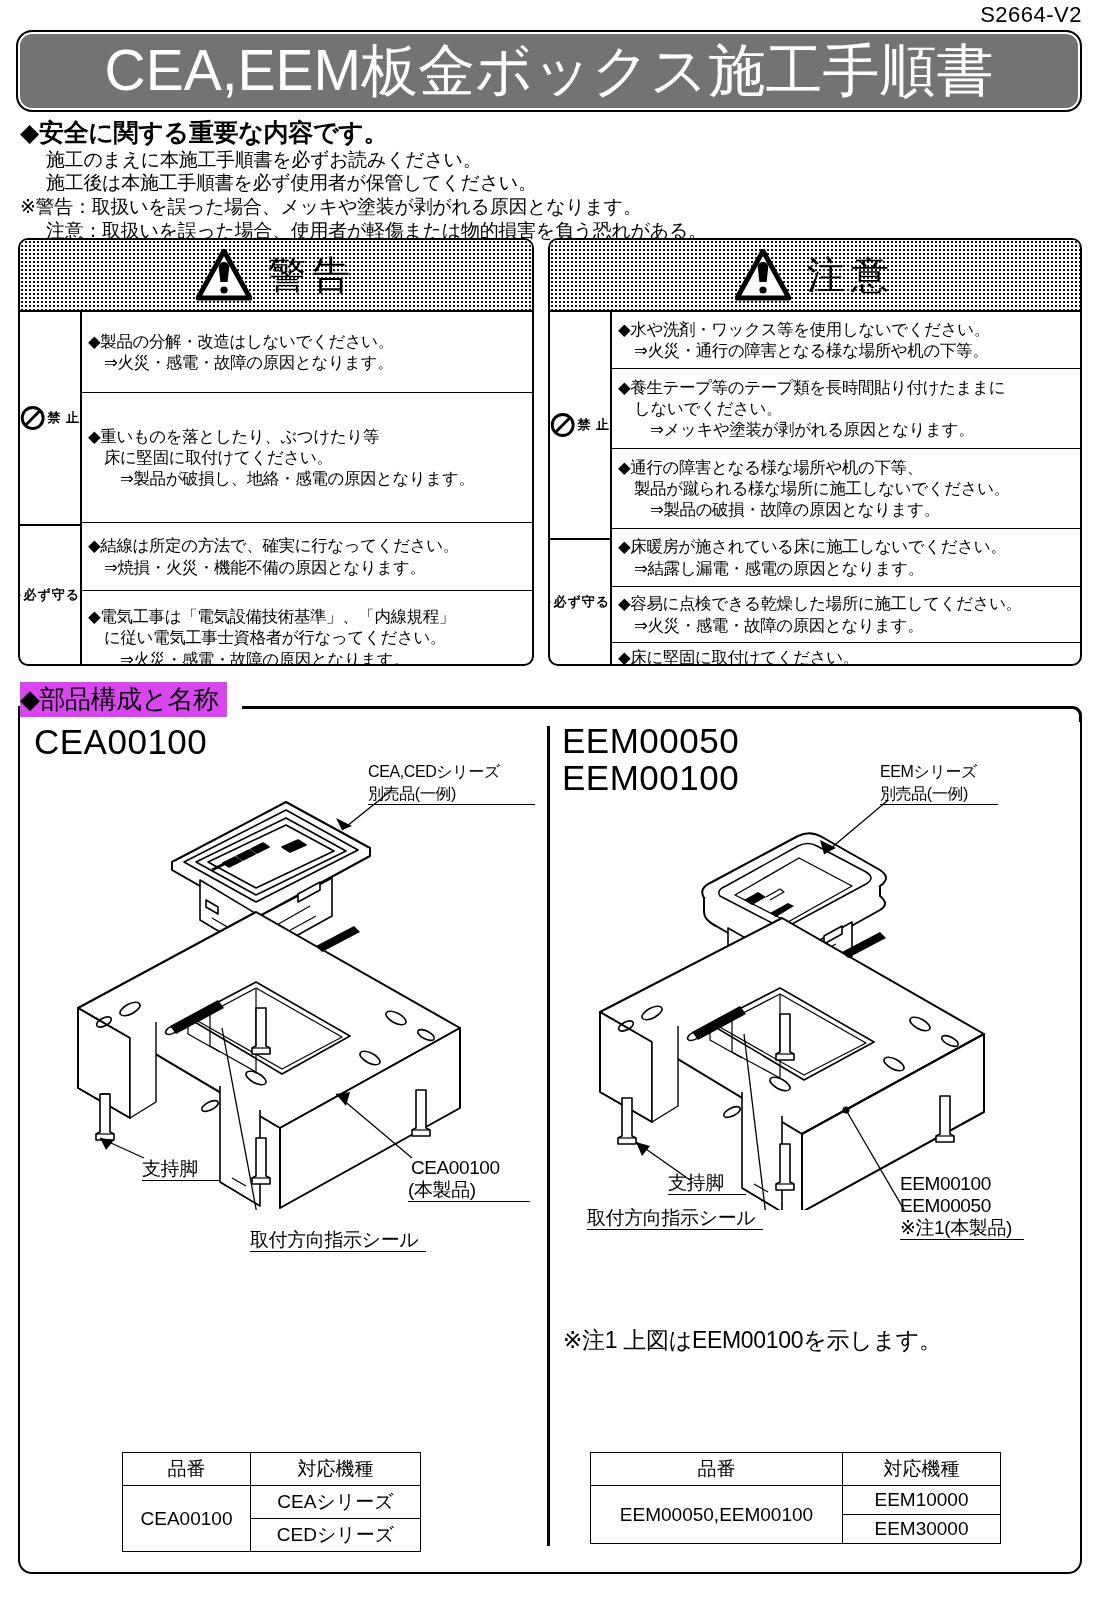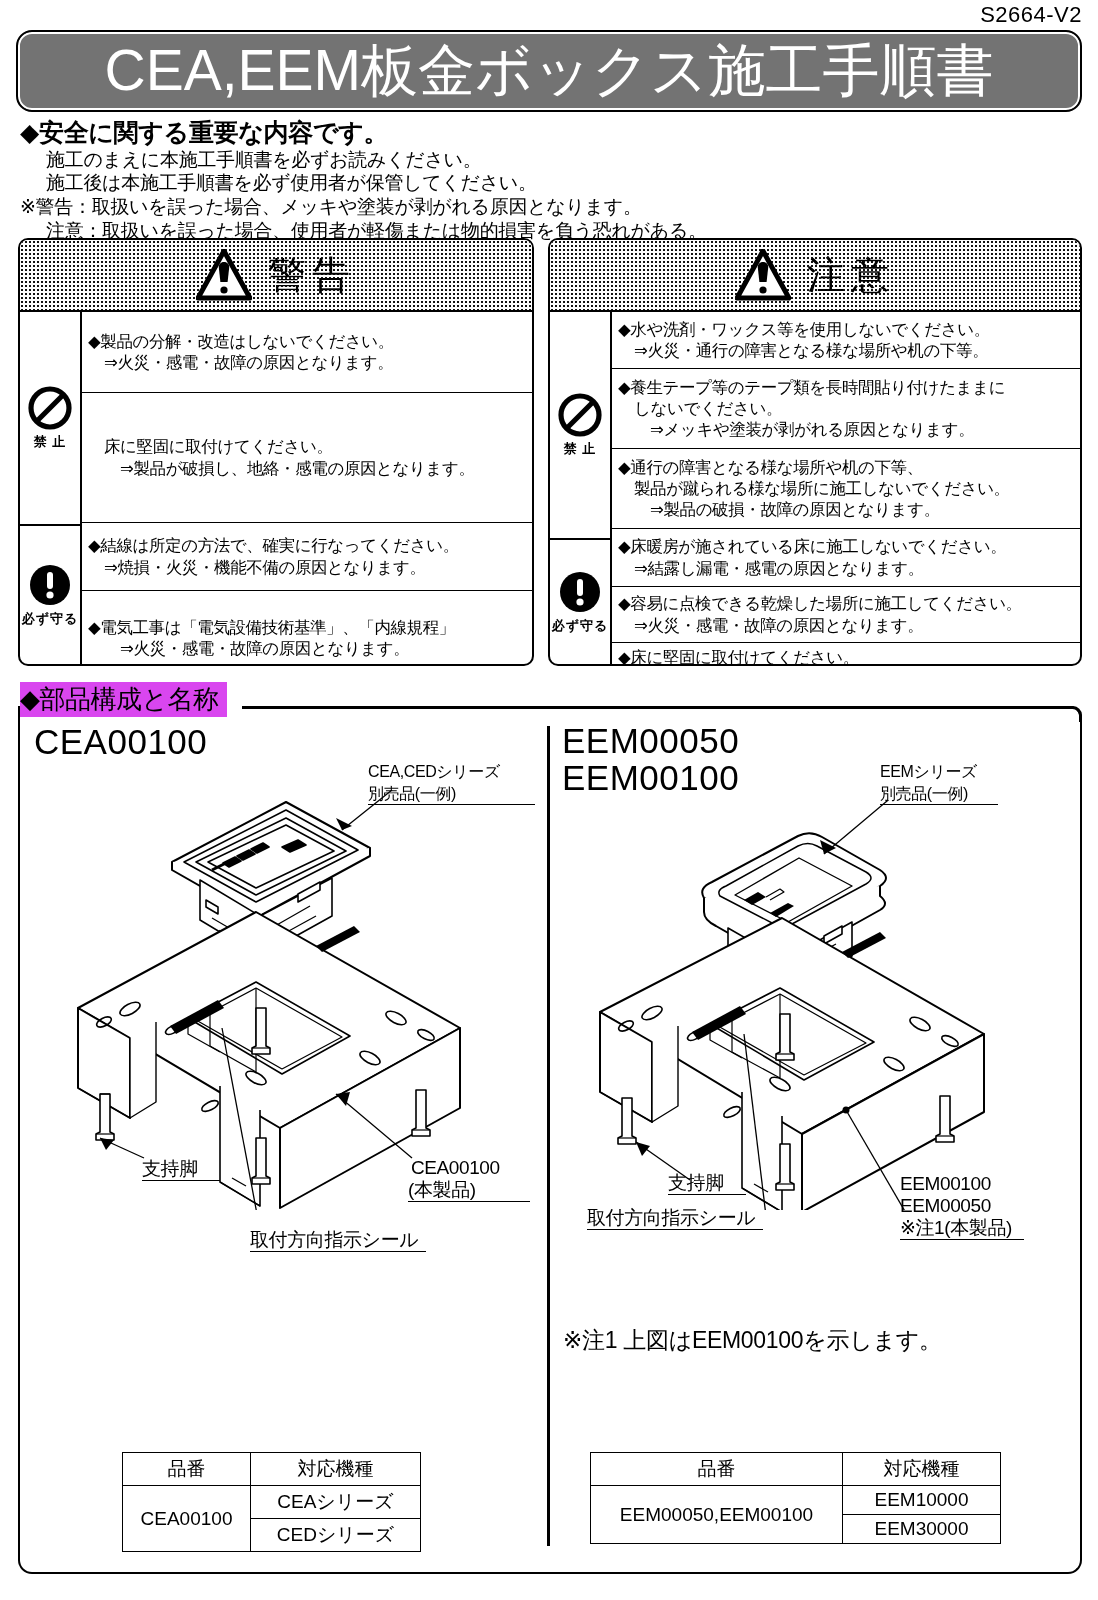--- a/index.html
+++ b/index.html
@@ -101,21 +101,20 @@
   .panel-body { display: flex; height: calc(100% - 72px); }
   .icon-col {
     width: 62px;
     flex: 0 0 62px;
     border-right: 2.5px solid #000;
     display: flex;
     flex-direction: column;
   }
   .icon-cell {
     display: flex;
-    flex-direction: column;
     align-items: center;
     justify-content: center;
     gap: 2px;
   }
   .icon-cell + .icon-cell { border-top: 2.5px solid #000; }
   .icon-cell .ic-label {
     font-size: 13px;
     letter-spacing: 1px;
     white-space: nowrap;
     font-weight: bold;
@@ -259,29 +258,31 @@
         </svg>
         <span class="ic-label">必ず守る</span>
       </div>
     </div>
     <div class="rows-col">
       <div class="rule-row" style="flex:0 0 80px;">
         <div class="rl">◆製品の分解・改造はしないでください。</div>
         <div class="rl ind1">⇒火災・感電・故障の原因となります。</div>
       </div>
       <div class="rule-row" style="flex:0 0 130px;">
+        <div class="rl">◆重いものを落としたり、ぶつけたり等</div>
         <div class="rl ind1">床に堅固に取付けてください。</div>
         <div class="rl ind2">⇒製品が破損し、地絡・感電の原因となります。</div>
       </div>
       <div class="rule-row" style="flex:0 0 68px;">
         <div class="rl">◆結線は所定の方法で、確実に行なってください。</div>
         <div class="rl ind1">⇒焼損・火災・機能不備の原因となります。</div>
       </div>
       <div class="rule-row" style="flex:0 0 95px;">
         <div class="rl">◆電気工事は「電気設備技術基準」、「内線規程」</div>
+        <div class="rl ind1">に従い電気工事士資格者が行なってください。</div>
         <div class="rl ind2">⇒火災・感電・故障の原因となります。</div>
       </div>
 
     </div>
   </div>
 </div>
 
 <div class="panel" id="panel-caution">
   <div class="panel-header">
     <svg class="warn-tri" width="56" height="52" viewBox="0 0 56 52">

